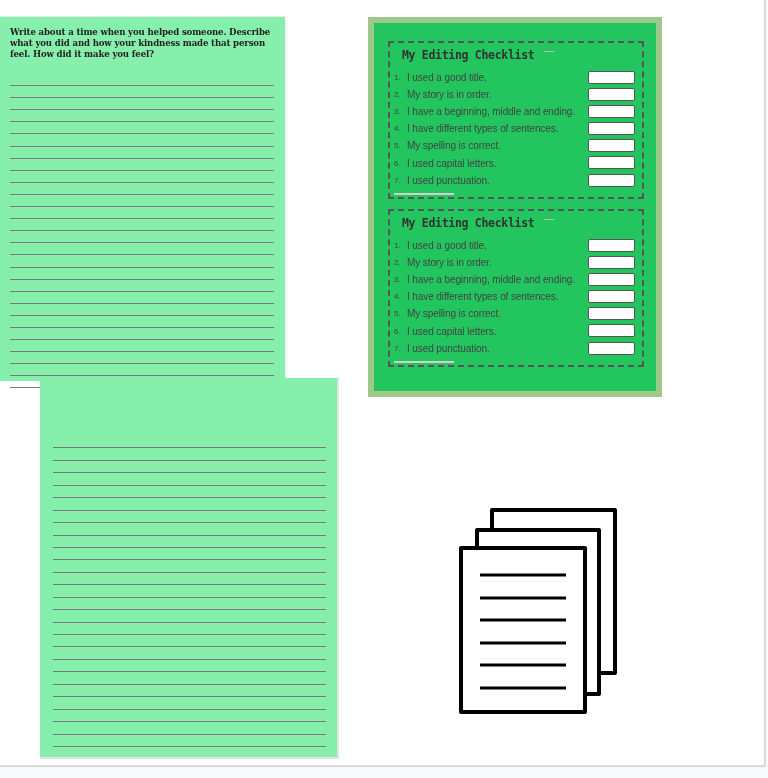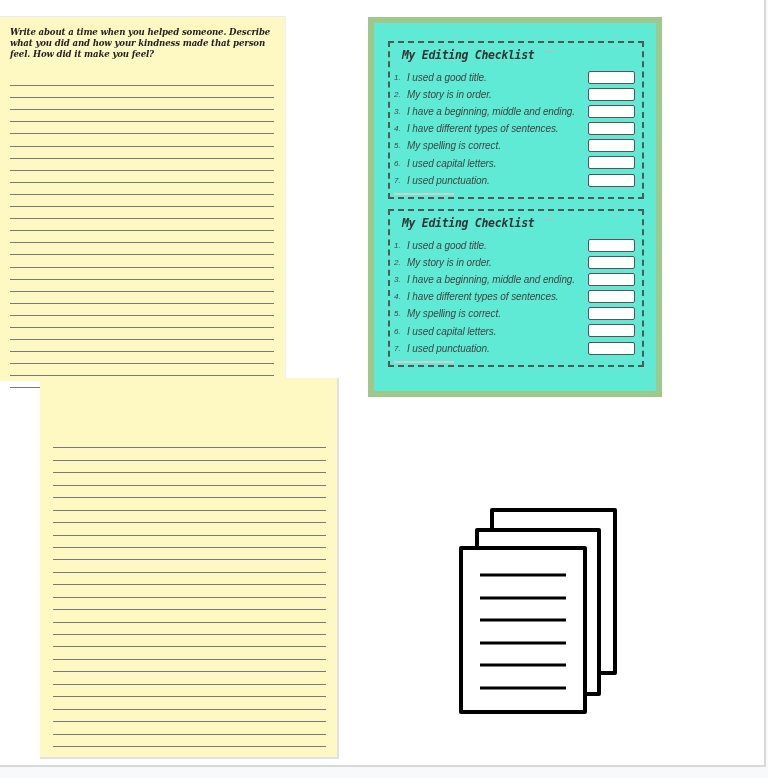--- a/index.html
+++ b/index.html
@@ -7,21 +7,21 @@
   body { position: relative; font-family: "DejaVu Serif", serif; }
 
   .canvas {
     position: absolute; left: 0; top: 0; width: 766px; height: 767px;
     background: #ffffff;
     border-right: 2px solid #d9d9d9;
     border-bottom: 2px solid #d9d9d9;
   }
 
   
-  .sheet { position: absolute; background: #fef9c3; font-style: italic; }
+  .sheet { position: absolute; background: #86efac; }
   .sheet-1 { left: 0; top: 16px; width: 286px; height: 365px; border-top: 1px solid #ececec; border-right: 1px solid #f1f1f1; }
   .sheet-2 { left: 40px; top: 378px; width: 299px; height: 381px; border-right: 2px solid #e2e2e2; border-bottom: 2px solid #e2e2e2; }
 
   .prompt {
     position: absolute;
     font-family: "DejaVu Serif", serif;
     font-weight: bold;
     color: #222;
     font-size: 8.6px;
     line-height: 10.8px;
@@ -32,21 +32,21 @@
 
   .lines { position: absolute; }
   .sheet-1 .lines { left: 10px; top: 57px; width: 264px; }
   .sheet-2 .lines { left: 13px; top: 58px; width: 273px; }
   .line { height: 12.1px; border-bottom: 1.3px solid #7a7a7a; }
   .sheet-2 .line { height: 12.45px; }
 
   
   .frame {
     position: absolute; left: 368px; top: 17px; width: 294px; height: 380px;
-    border: 6px solid #9fc98a; background: #5eead4; font-style: italic;
+    border: 6px solid #9fc98a; background: #22c55e;
   }
   .card {
     position: absolute; left: 14px; width: 256px; height: 158px;
     border: 2px dashed #555;
     border-style: dashed;
   }
   .card-1 { top: 18px; }
   .card-2 { top: 186px; }
   .card-title {
     position: absolute; left: 12px; top: 5px;

